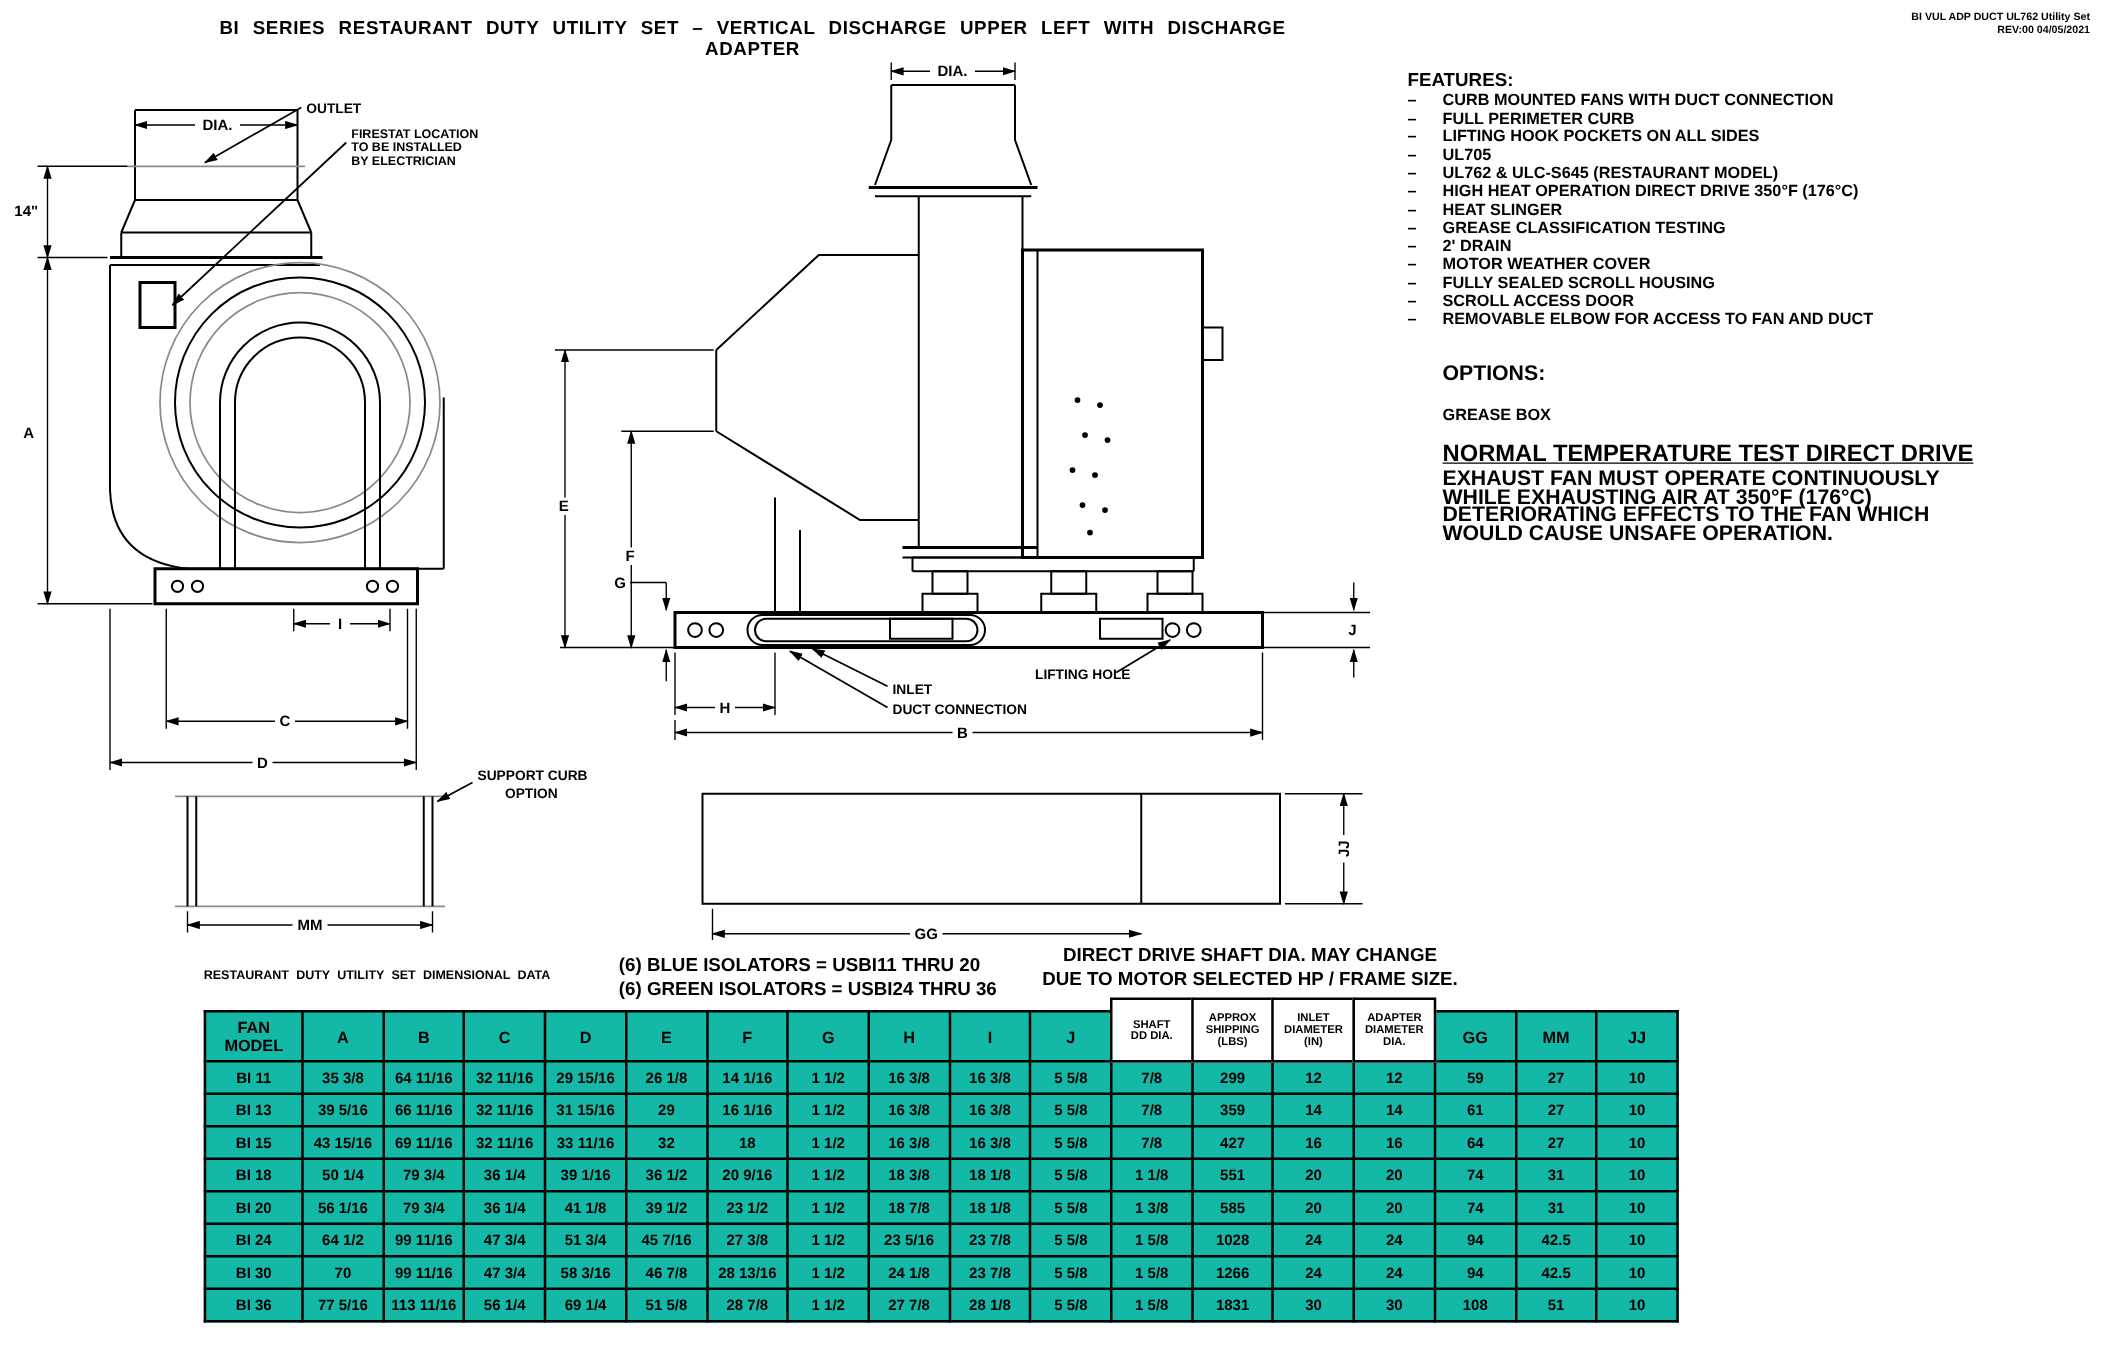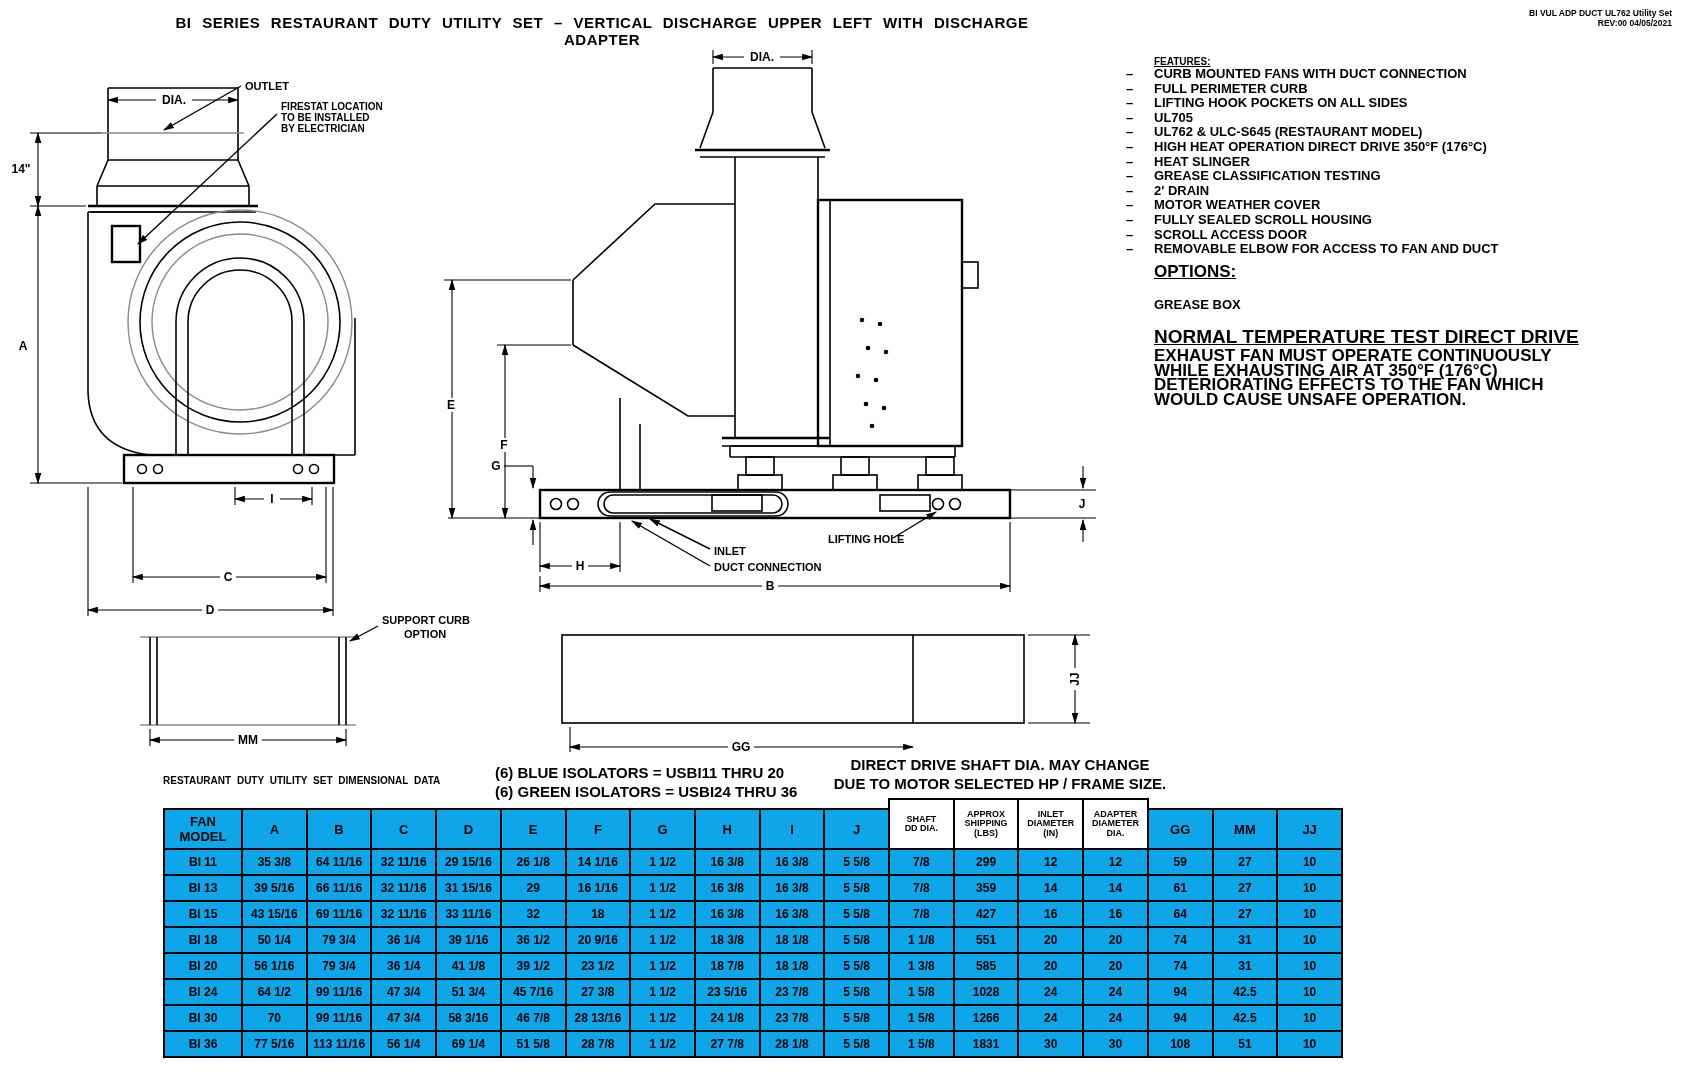--- a/index.html
+++ b/index.html
@@ -12,33 +12,33 @@
   svg .obj{stroke:#000;stroke-width:1.6;fill:none;}
   svg .obj2{stroke:#000;stroke-width:2.4;fill:none;}
   svg .gray{stroke:#8a8a8a;stroke-width:1.4;fill:none;}
   svg .dim{stroke:#000;stroke-width:1.1;fill:none;}
   svg .lead{stroke:#000;stroke-width:1.4;fill:none;}
   svg text{font-family:"Liberation Sans",sans-serif;font-weight:bold;fill:#000;}
   svg .dt{font-size:12px;text-anchor:middle;}
   svg .an{font-size:11px;}
   svg .sm{font-size:10px;}
   .rightcol{position:absolute;left:1126px;top:56px;width:556px;font-weight:bold;}
-  .feat-h{font-size:10px;text-decoration:underline;margin-left:28px;}
+  .feat-h{font-size:15px;}
   .feat-row{display:flex;font-size:13px;line-height:14.6px;}
   .feat-row .dash{width:28px;text-align:left;}
-  .opt-h{font-size:17px;text-decoration:underline;margin:5px 0 2px 28px;}
+  .opt-h{font-size:17px;margin:26px 0 2px 28px;}
   .opt-item{font-size:13px;line-height:15px;margin-left:28px;margin-top:15px;}
   .note-h{font-size:19px;text-decoration:underline;margin:14px 0 1px 28px;}
   .note-line{font-size:17px;line-height:14.8px;margin-left:28px;}
   .tbl-title{position:absolute;left:163px;top:775px;font-size:10px;font-weight:bold;word-spacing:3px;}
   .iso-note{position:absolute;left:495px;top:763px;font-size:15px;font-weight:bold;line-height:19px;}
   .shaft-note{position:absolute;left:800px;top:755px;width:400px;text-align:center;
               font-size:15px;font-weight:bold;line-height:19px;}
   table.dims{position:absolute;left:163px;top:808px;border-collapse:collapse;table-layout:fixed;
-             width:1180px;font-weight:bold;background:#0ea5e9;}
+             width:1180px;font-weight:bold;background:#14b8a6;}
   table.dims th,table.dims td{border:2px solid #000;text-align:center;padding:0;}
   table.dims th{height:38px;font-size:13px;position:relative;}
   table.dims td{height:24px;font-size:12px;white-space:nowrap;}
   table.dims th.raised .box{position:absolute;left:-2px;right:-2px;top:-12px;bottom:-2px;
         border:2.5px solid #000;background:#fff;display:flex;align-items:center;justify-content:center;
         font-size:9px;line-height:9.5px;white-space:pre-line;}
   col.c0{width:78px;}
 </style>
 </head>
 <body>

